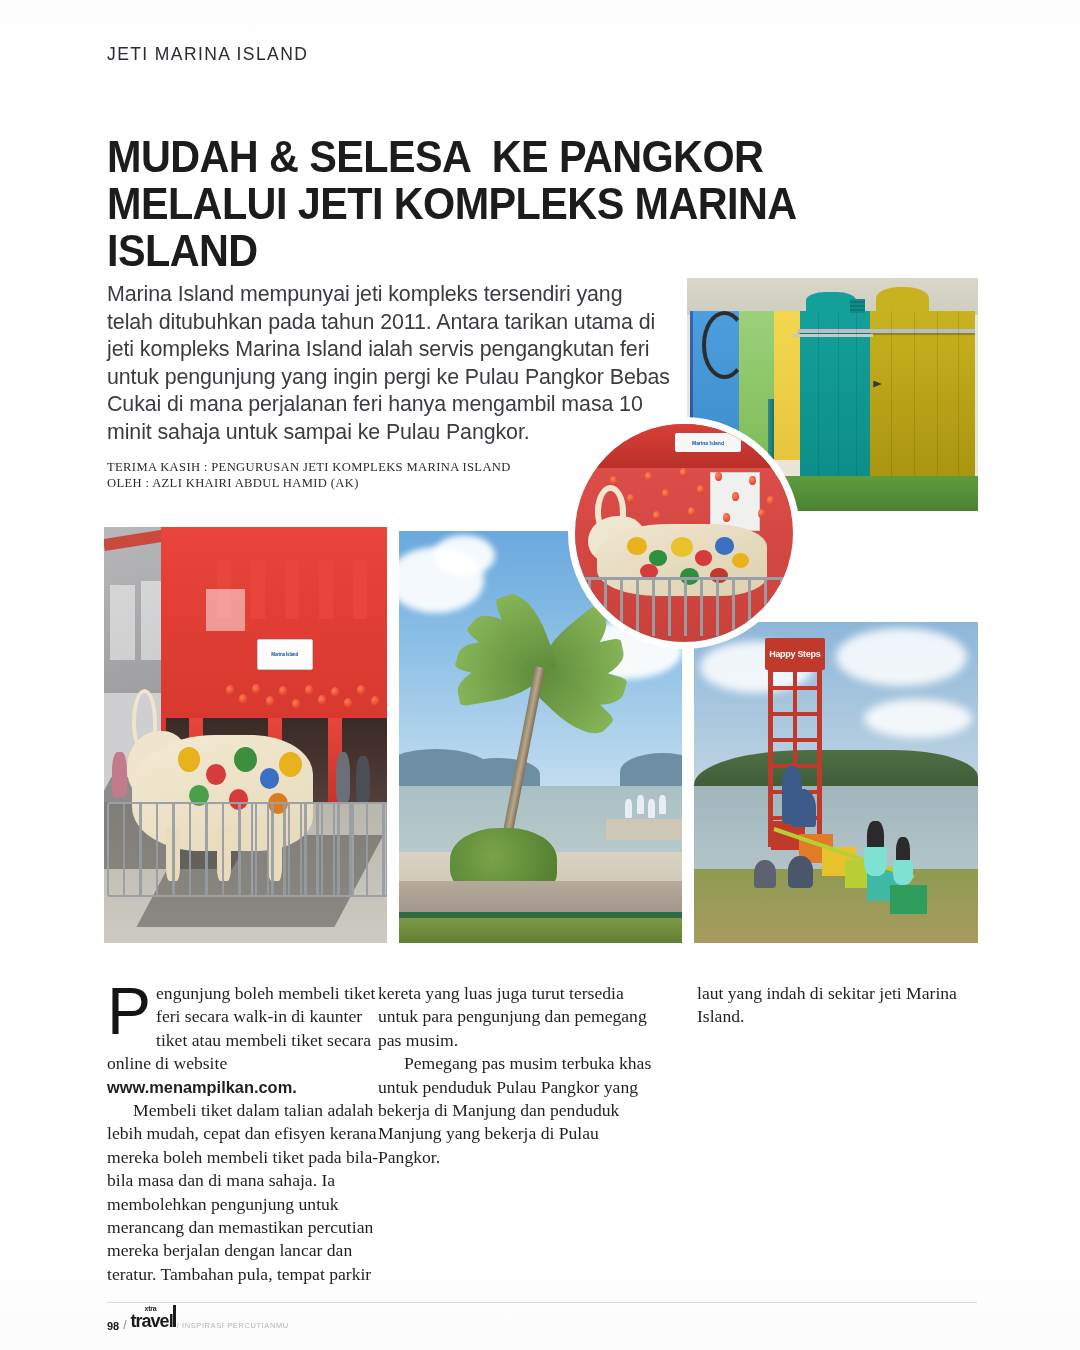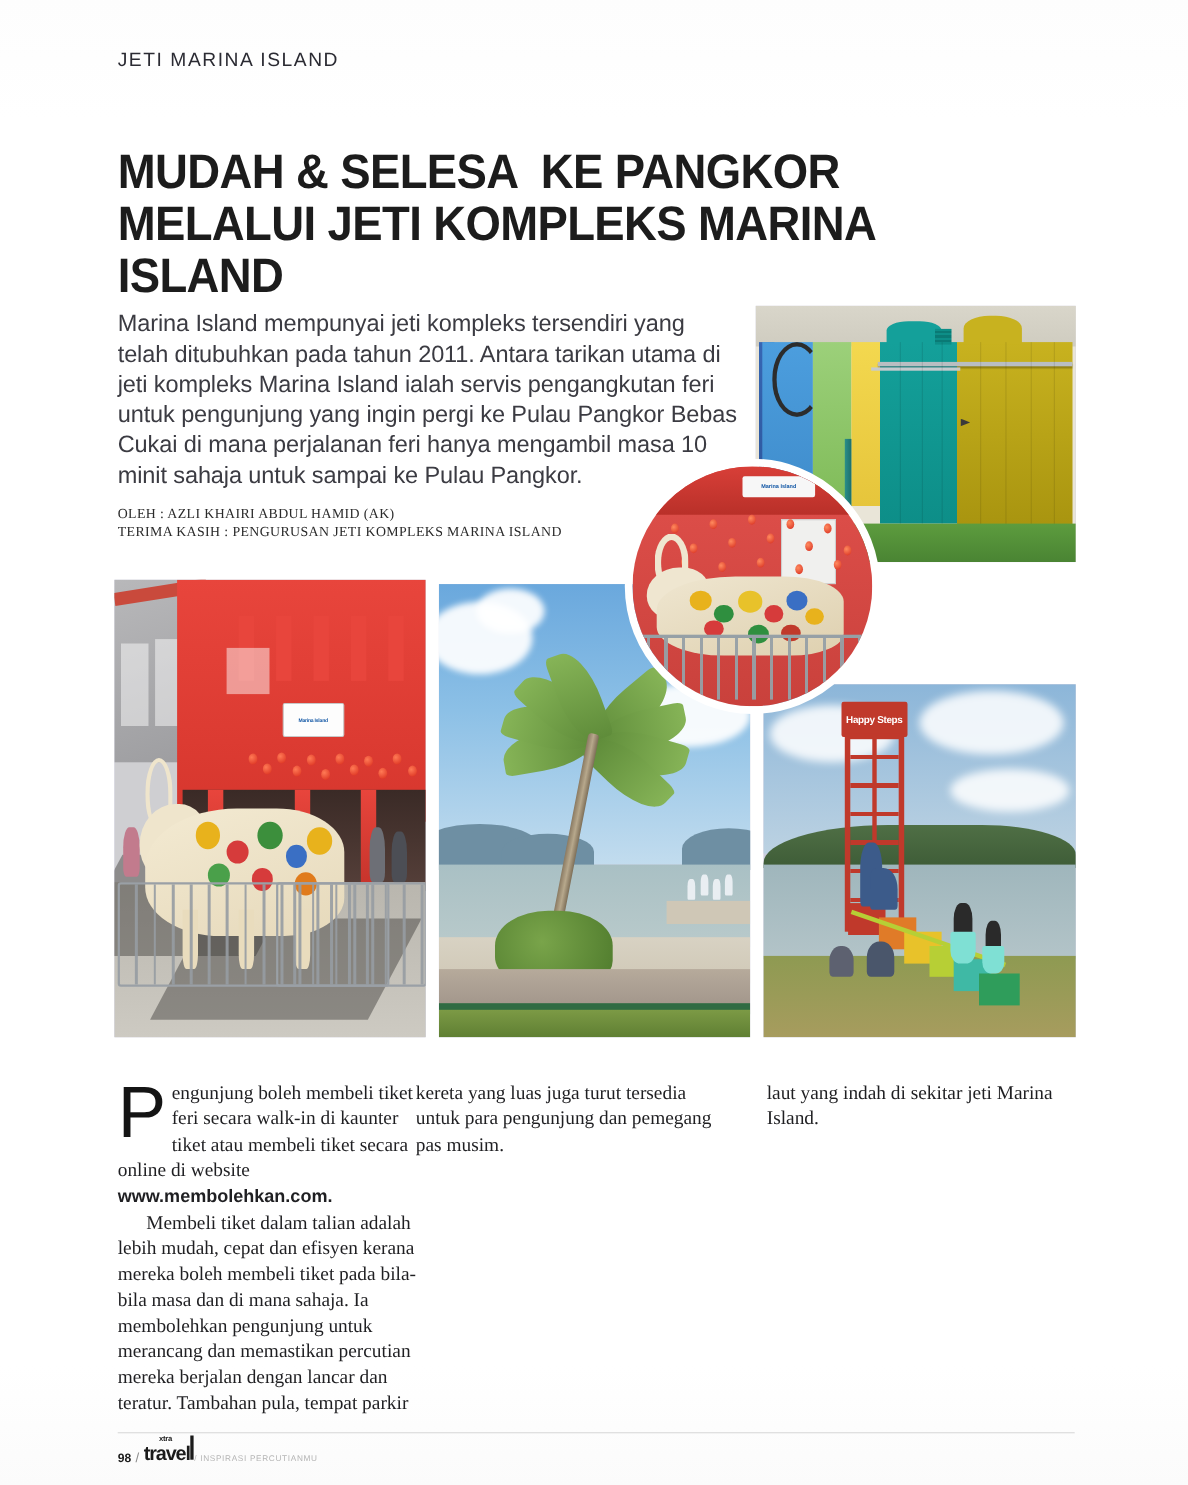--- a/index.html
+++ b/index.html
@@ -305,22 +305,22 @@
 
   <div class="headline">
     <span class="hl-line">MUDAH &amp; SELESA  KE PANGKOR</span>
     <span class="hl-line">MELALUI JETI KOMPLEKS MARINA</span>
     <span class="hl-line">ISLAND</span>
   </div>
 
   <div class="intro">Marina Island mempunyai jeti kompleks tersendiri yang telah ditubuhkan pada tahun 2011. Antara tarikan utama di jeti kompleks Marina Island ialah servis pengangkutan feri untuk pengunjung yang ingin pergi ke Pulau Pangkor Bebas Cukai di mana perjalanan feri hanya mengambil masa 10 minit sahaja untuk sampai ke Pulau Pangkor.</div>
 
   <div class="credits">
+    <div>TERIMA KASIH : PENGURUSAN JETI KOMPLEKS MARINA ISLAND</div>
     <div>OLEH : AZLI KHAIRI ABDUL HAMID (AK)</div>
-    <div>TERIMA KASIH : PENGURUSAN JETI KOMPLEKS MARINA ISLAND</div>
   </div>
 
   <div class="photo" id="photo-doors">
     <div class="ph-inner">
       <div class="doors-bg"></div>
       <div class="doors-ceiling"></div>
       <div class="dpanel d-blue2"></div>
       <div class="dpanel d-blue"></div>
       <div class="dpanel d-green"></div>
       <div class="dpanel d-yellow"></div>
@@ -498,26 +498,27 @@
       <div class="c-flower" style="left:64%;top:52%;width:9%;height:8%;background:#3a6fc4"></div>
       <div class="c-flower" style="left:72%;top:59%;width:8%;height:7%;background:#e8b21c"></div>
       <div class="c-flower" style="left:30%;top:64%;width:8%;height:7%;background:#d63b3b"></div>
       <div class="c-flower" style="left:48%;top:66%;width:9%;height:8%;background:#2f8f3f"></div>
       <div class="c-flower" style="left:62%;top:66%;width:8%;height:7%;background:#c0392b"></div>
       <div class="c-fence"></div>
     </div>
   </div>
 
   <div class="col" id="col1">
-    <p class="dropcap-wrap"><span class="dropcap">P</span><span>engunjung boleh membeli tiket feri secara walk-in di kaunter tiket atau membeli tiket secara online di website </span><span class="bold-url">www.membolehkan.com.</span></p>
+    <p class="dropcap-wrap"><span class="dropcap">P</span><span>engunjung boleh membeli tiket feri secara walk-in di kaunter tiket atau membeli tiket secara online di website </span><span class="bold-url">www.menampilkan.com.</span></p>
     <p class="indent">Membeli tiket dalam talian adalah lebih mudah, cepat dan efisyen kerana mereka boleh membeli tiket pada bila-bila masa dan di mana sahaja. Ia membolehkan pengunjung untuk merancang dan memastikan percutian mereka berjalan dengan lancar dan teratur. Tambahan pula, tempat parkir</p>
   </div>
 
   <div class="col" id="col2">
     <p>kereta yang luas juga turut tersedia untuk para pengunjung dan pemegang pas musim.</p>
+    <p class="indent">Pemegang pas musim terbuka khas untuk penduduk Pulau Pangkor yang bekerja di Manjung dan penduduk Manjung yang bekerja di Pulau Pangkor.</p>
   </div>
 
   <div class="col" id="col3">
     <p>laut yang indah di sekitar jeti Marina Island.</p>
   </div>
 
   <div class="footer-rule"></div>
   <div class="footer">
     <span class="f-page">98</span>
     <span class="f-slash">/</span>

